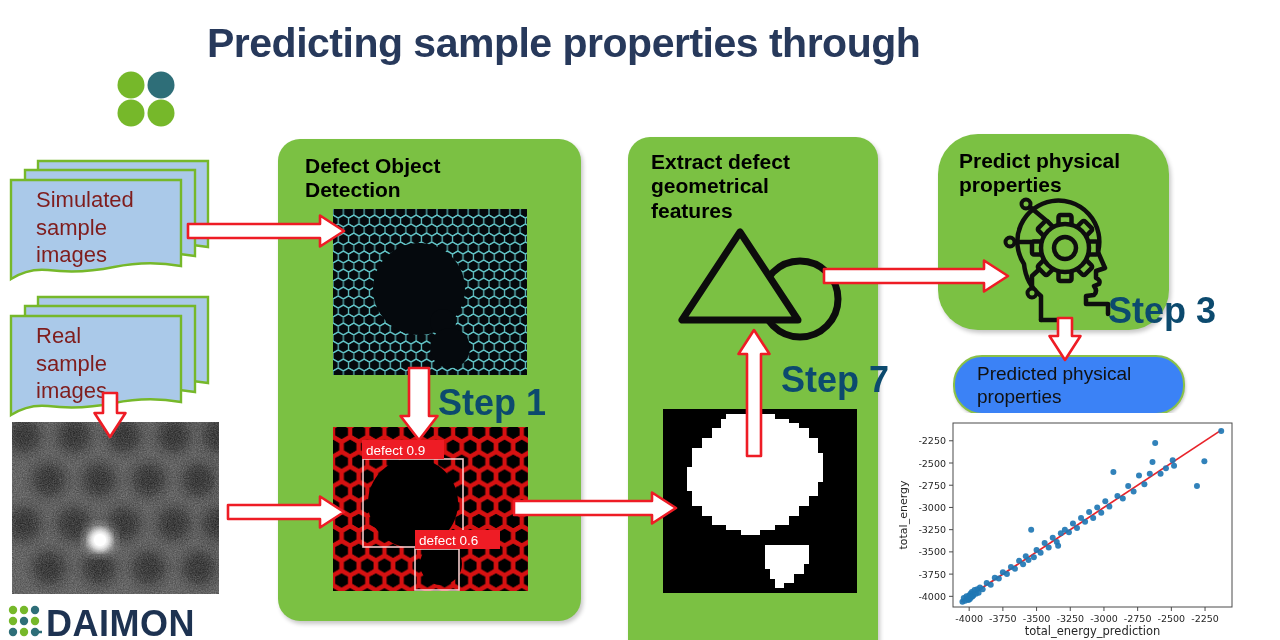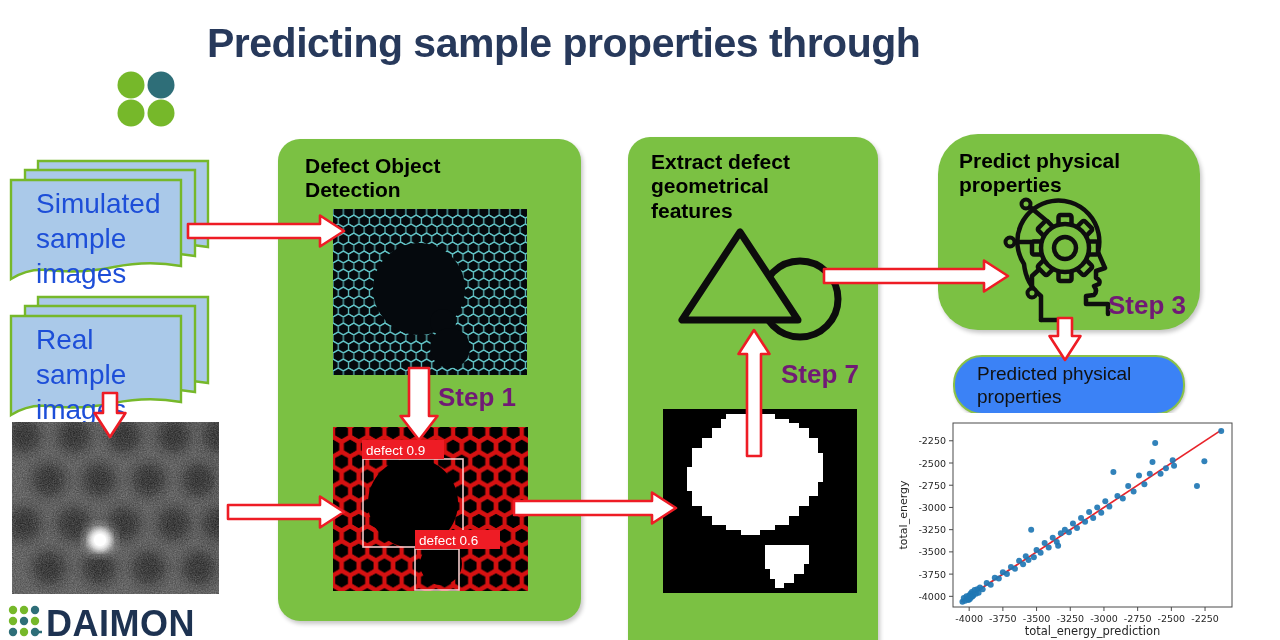--- a/index.html
+++ b/index.html
@@ -3,22 +3,22 @@
 <meta charset="utf-8">
 <style>
   html,body{margin:0;padding:0;background:#fff;}
   #stage{position:relative;width:1280px;height:640px;background:#ffffff;overflow:hidden;
          font-family:"Liberation Sans", sans-serif;}
   .abs{position:absolute;}
   .title-line{position:absolute;left:207px;font-weight:800;font-size:41px;line-height:50px;
               color:#27395b;letter-spacing:-0.5px;white-space:nowrap;}
   .gbox{position:absolute;background:#7bc143;border-radius:22px;box-shadow:2px 3px 4px rgba(0,0,0,.22);}
   .btitle{position:absolute;font-weight:bold;font-size:21px;line-height:1.16;color:#000;}
-  .step{position:absolute;font-weight:bold;font-size:26px;color:#701a75;white-space:nowrap;}
-  .doc-label{position:absolute;font-size:28px;line-height:1.25;color:#1d4ed8;white-space:pre-line;}
+  .step{position:absolute;font-weight:bold;font-size:36px;color:#0c4a6e;white-space:nowrap;}
+  .doc-label{position:absolute;font-size:22px;line-height:1.25;color:#7f1d1d;white-space:pre-line;}
   .pill{position:absolute;left:953px;top:355px;width:228px;height:56px;background:#3b82f6;
         border:2.5px solid #8ac148;border-radius:29px;box-shadow:1px 2px 3px rgba(0,0,0,.2);
         display:flex;align-items:center;}
   .pill-label{font-size:19px;line-height:1.22;color:#111;padding-left:22px;width:180px;}
   .daimon-text{position:absolute;left:46px;top:603px;font-weight:800;font-size:36px;
                color:#1d3251;letter-spacing:.5px;}
   .arrow-slot{position:absolute;}
   svg{display:block;}
 </style>
 </head>
@@ -164,21 +164,21 @@
 
     <svg class="abs" style="left:35px;top:271px" width="194" height="186" viewBox="0 0 40 38" shape-rendering="crispEdges">
       <rect width="40" height="38" fill="#000"></rect>
       <g fill="#fff">
         <path d="M13,1 h10 v1 h3 v1 h2 v1 h2 v2 h2 v3 h1 v6 h-1 v3 h-2 v2 h-2 v2 h-2 v2 h-3 v1 h-3 v1 h-4 v-1 h-3 v-1 h-3 v-2 h-2 v-2 h-2 v-3 h-1 v-5 h1 v-4 h2 v-2 h2 v-2 h2 v-2 h1 v-1 z"></path>
         <path d="M21,28 h9 v4 h-1 v2 h-2 v2 h-2 v1 h-2 v-2 h-1 v-2 h-1 v-5 z"></path>
       </g>
     </svg>
   </div>
 
-  <div class="gbox" style="left:938px;top:134px;width:262px;height:196px;border-radius:40px">
+  <div class="gbox" style="left:938px;top:134px;width:231px;height:196px;border-radius:40px">
     <div class="btitle" style="left:21px;top:15px;width:200px">Predict physical properties</div>
 
     <svg class="abs" style="left:55px;top:58px" width="148" height="132">
       <g fill="none" stroke="#0e0e0e" stroke-width="4.5" stroke-linejoin="round" stroke-linecap="round">
         <path d="M48,128 V104 Q33,92 31,72 A41,41 0 1 1 105,60 L112,76 L103,79 L103,86 Q108,88 106,92 L101,94 Q105,99 101,103 L93,104 V112 H115 V122"></path>
         <path d="M48,128 H70"></path>
         <path d="M55,30 L37,15"></path>
         <path d="M46,50 L22,50"></path>
         <path d="M52,72 L39,84 V96"></path>
       </g>

